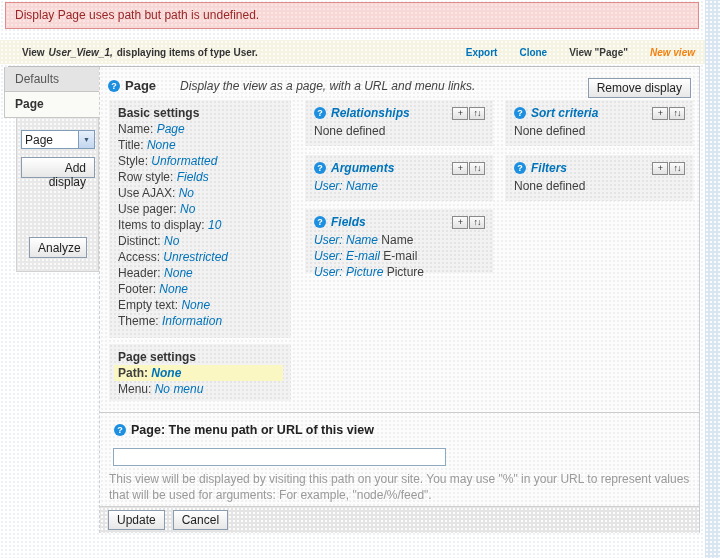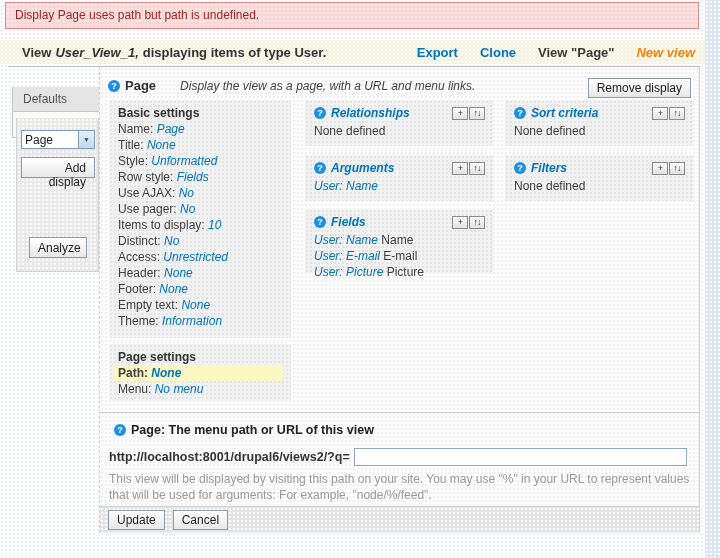--- a/index.html
+++ b/index.html
@@ -26,36 +26,36 @@
     border:1px solid #de8c8c; color:#992525;
     padding:5px 9px; font-size:12px;
   }
   
   .view-row {
     position:absolute; left:0; top:40px; width:705px; height:24px;
     background-color:#f5f3e2;
     background-image:radial-gradient(rgba(255,255,255,.7) 1px, transparent 1px);
     background-size:4px 4px;
     display:flex; align-items:center; padding:0 10px 0 22px;
-    font-weight:bold; font-size:13px; color:#333;
+    font-weight:bold; font-size:10px; color:#333;
   }
   .view-row .vname { font-style:italic; margin:0 4px; }
   .view-row .spacer { flex:1; }
   .view-row a { text-decoration:none; font-weight:bold;text-align:center; }
   .lnk-blue { color:#0173ba; }
   .lnk-dark { color:#3a3a3a; }
   .lnk-orange { color:#f28211; font-style:italic; }
   .view-row a { margin-left:22px; }
   
   .container-topline { position:absolute; left:8px; top:66px; width:692px; height:0; border-top:1px solid #bdbdbd; }
   
   .tab {
-    position:absolute; left:12px; width:104px; height:25px;
+    position:absolute; left:4px; width:104px; height:25px;
     border:1px solid #c6c6c6; border-top:none;
-    padding:5px 0 0 10px; font-size:12px;margin-top:20px;
+    padding:5px 0 0 10px; font-size:12px;
   }
   .tab-defaults { top:67px; background:#e4e4e4; color:#555; }
   .tab-page { top:92px; height:26px; background:#fafaf6; font-weight:bold; color:#333; }
   .side-panel {
     position:absolute; left:16px; top:118px; width:83px; height:154px;
     background-color:#e8e8e8;
     background-image:radial-gradient(rgba(255,255,255,.8) 1px, transparent 1px);
     background-size:4px 4px;
     border:1px solid #d2d2d2; border-top:none;
   }
@@ -270,21 +270,20 @@
     </div>
 
     <div class="divider"></div>
 
     <div class="pf-title">
       <span class="help-icon">?</span>
       <span>Page: The menu path or URL of this view</span>
     </div>
 
     <div class="url-row">
-      <span class="url-prefix">http://localhost:8001/drupal6/views2/?q=</span>
       <input class="path-input" type="text" value="" style="">
     </div>
 
     <div class="pf-desc">This view will be displayed by visiting this path on your site. You may use "%" in your URL to represent values that will be used for arguments: For example, "node/%/feed".</div>
 
     <div class="form-actions">
       <button class="btn">Update</button>
       <button class="btn">Cancel</button>
     </div>
 

